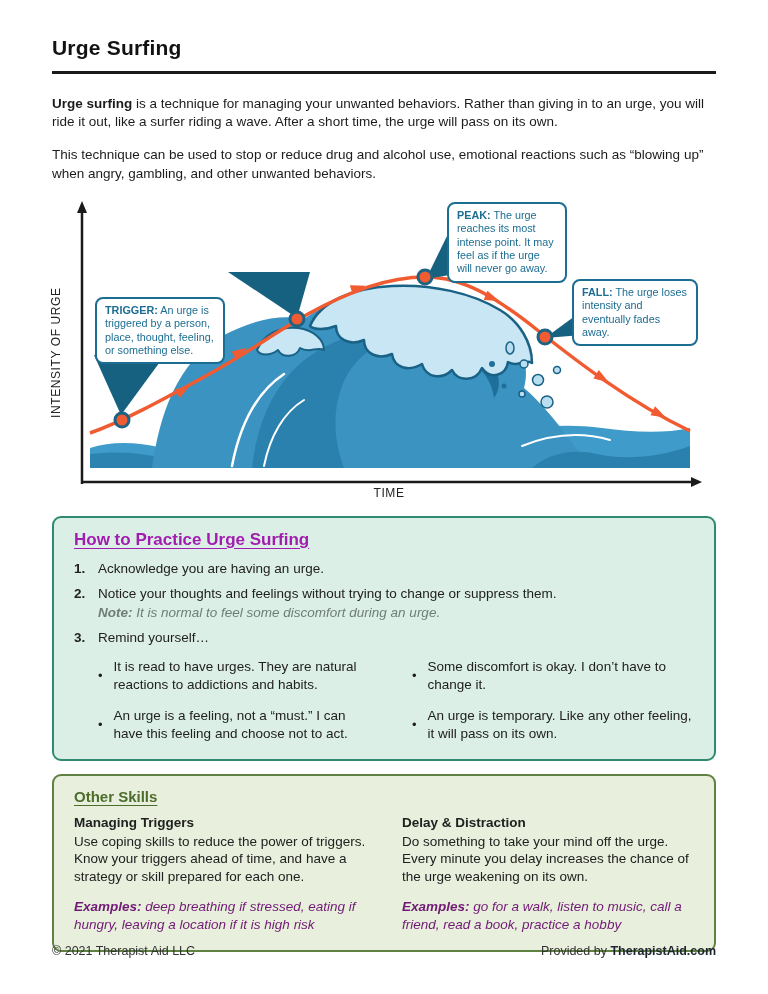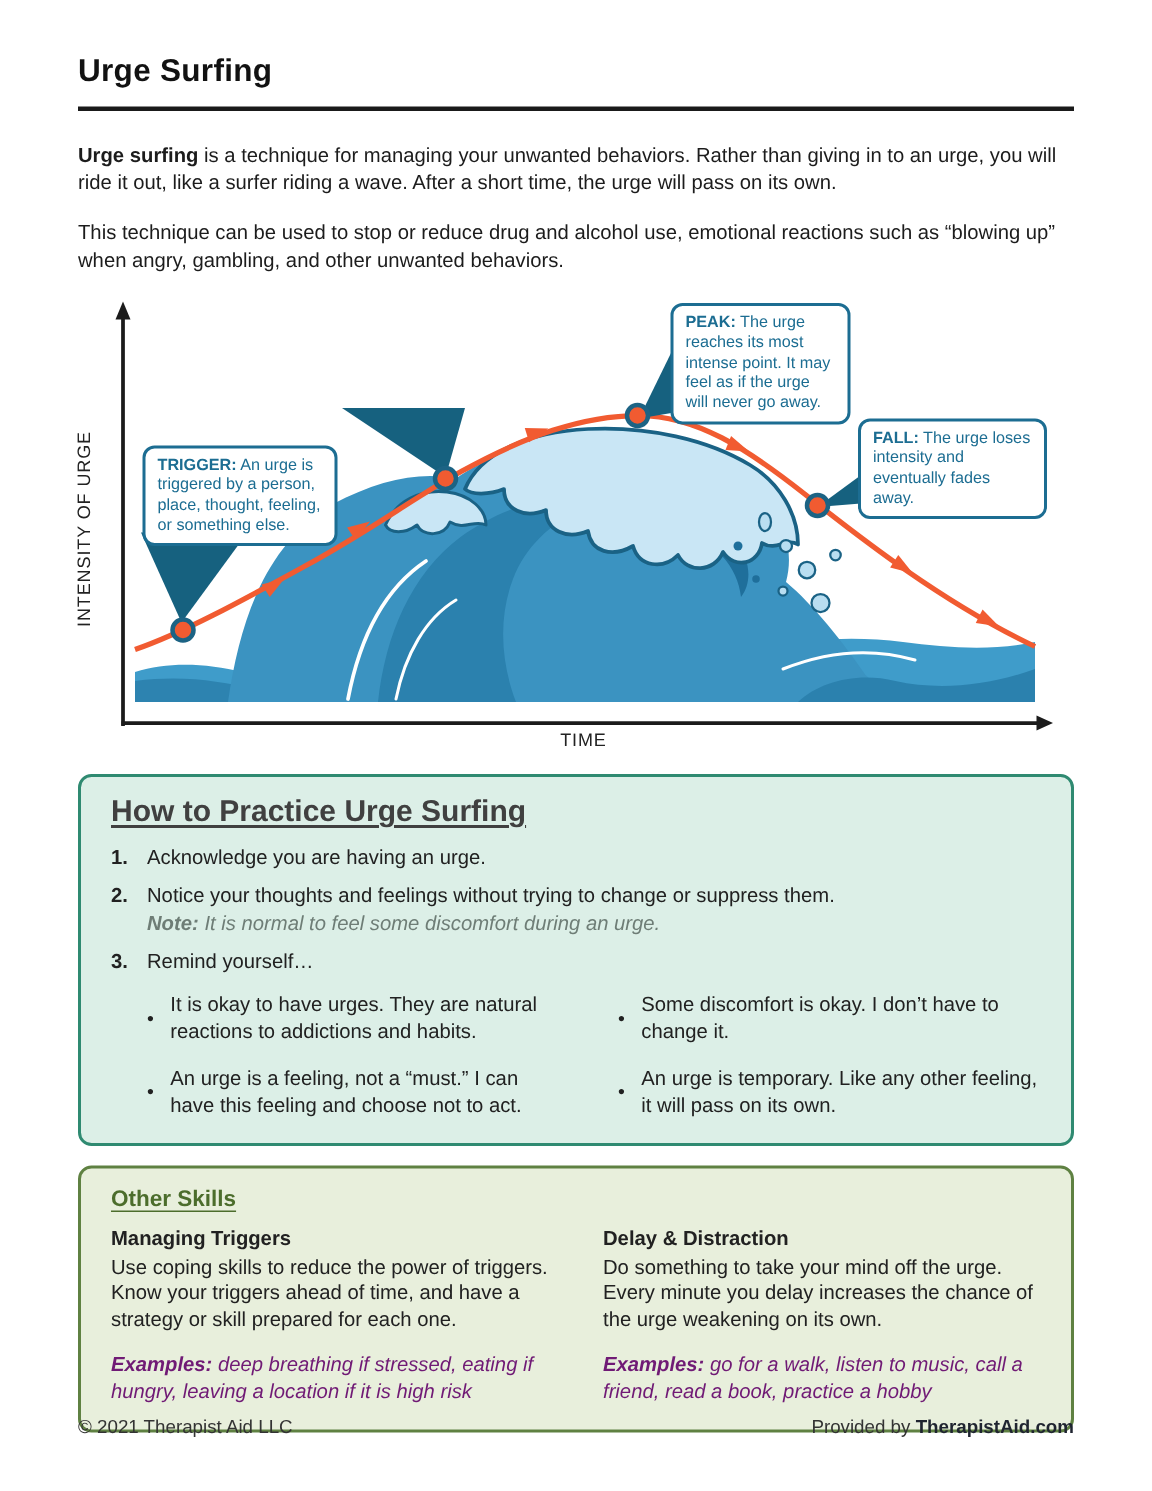--- a/index.html
+++ b/index.html
@@ -42,21 +42,21 @@
   .co-rise{left:124px;top:15px;width:142px;}
   .co-peak{left:395px;top:4px;width:120px;}
   .co-fall{left:520px;top:81px;width:126px;}
 
   
   .practice-box{
     background:#dcefe7;border:2px solid #2f8a71;border-radius:9px;
     padding:12px 20px 14px 20px;margin:0 0 13px 0;
   }
   .practice-title{
-    font-size:20px;font-weight:700;color:#404040;margin:0 0 10px 0;
+    font-size:17px;font-weight:700;color:#a21caf;margin:0 0 10px 0;
     text-decoration:underline;text-underline-offset:3px;
   }
   .step{display:flex;gap:8px;margin:0 0 7px 0;font-size:13.5px;line-height:1.33;color:#212121;}
   .step-num{font-weight:700;min-width:16px;}
   .step-note{font-style:italic;color:#6e7d76;margin-top:1px;}
   .step-note b{font-weight:700;}
   .reminders{
     display:grid;grid-template-columns:1fr 1fr;
     column-gap:34px;row-gap:13px;
     margin:11px 2px 2px 24px;
@@ -174,21 +174,21 @@
     </div>
 
     <div class="step">
       <span class="step-num">3.</span>
       <span>Remind yourself…</span>
     </div>
 
     <div class="reminders">
       <div class="reminder">
           <span class="bullet">•</span>
-          <span>It is okay to have urges. They are natural reactions to addictions and habits.</span>
+          <span>It is read to have urges. They are natural reactions to addictions and habits.</span>
         </div>
       <div class="reminder">
           <span class="bullet">•</span>
           <span>Some discomfort is okay. I don’t have to change it.</span>
         </div>
       <div class="reminder">
           <span class="bullet">•</span>
           <span>An urge is a feeling, not a “must.” I can have this feeling and choose not to act.</span>
         </div>
       <div class="reminder">

